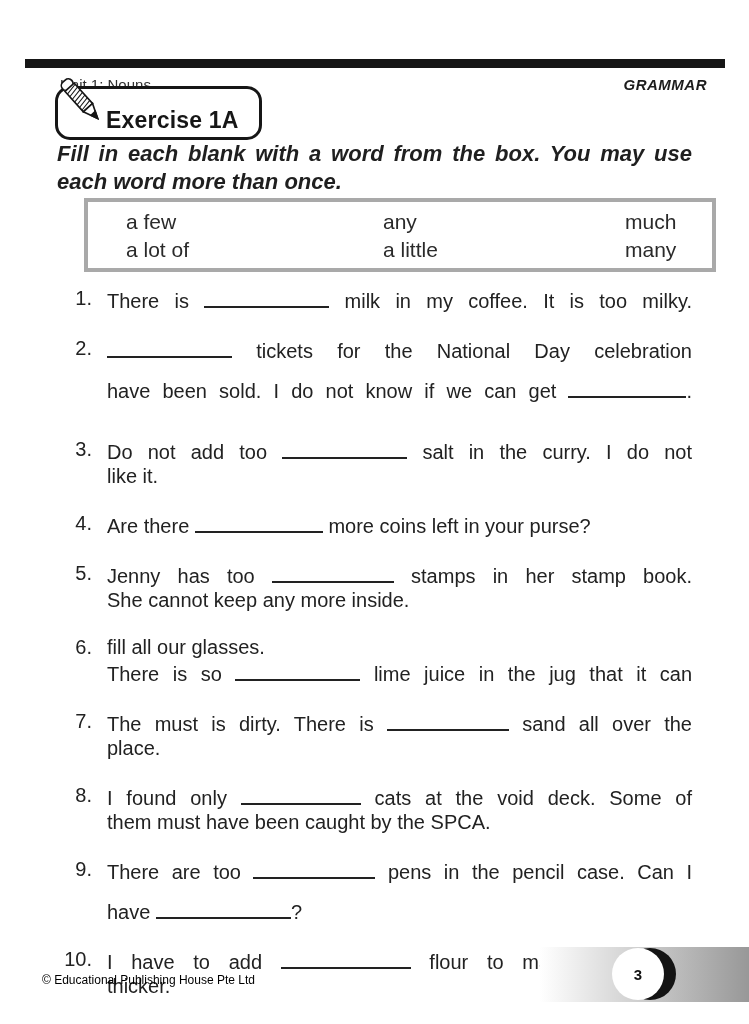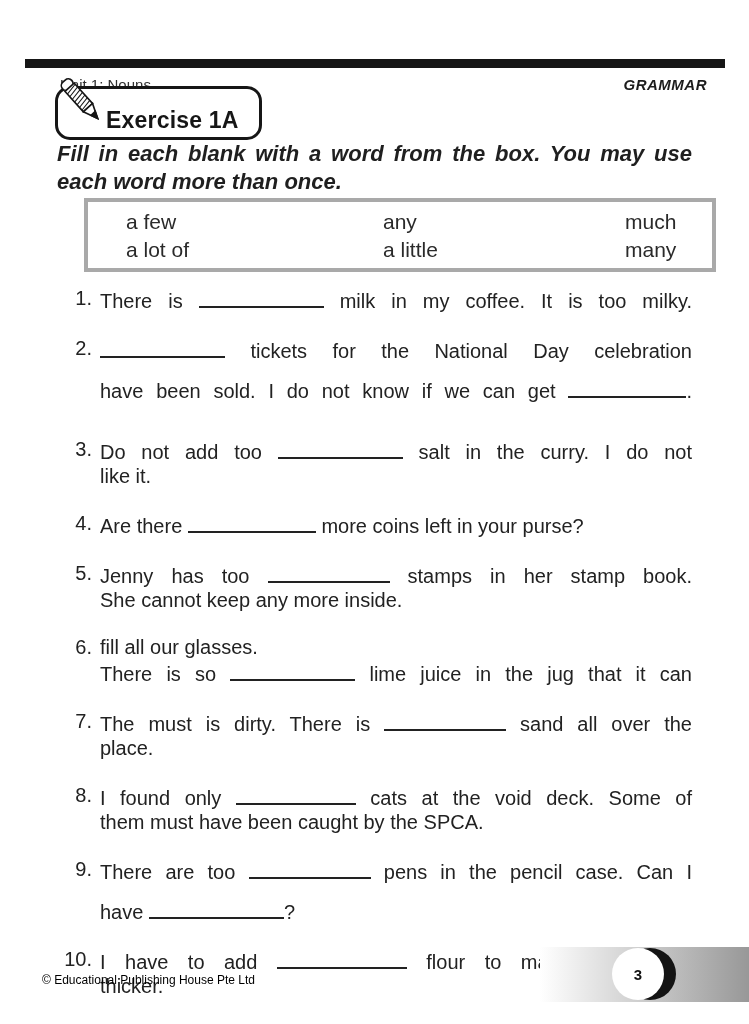--- a/index.html
+++ b/index.html
@@ -25,21 +25,21 @@
   .instruction{position:absolute;top:140px;left:57px;width:635px;font-size:22px;font-weight:700;font-style:italic;line-height:28px;color:#1f1f1f;}
   .instruction .iline1{text-align:justify;text-align-last:justify;}
   
   .word-box{position:absolute;top:198px;left:60px;width:632px;height:74px;border:4.5px solid #a9a9a9;background:#fff;box-sizing:border-box;margin-left:24px;}
   .wb-col{position:absolute;top:6px;font-size:21px;line-height:28px;color:#2a2a2a;}
   .wb-col.c1{left:38px;} .wb-col.c2{left:295px;} .wb-col.c3{left:537px;}
   
   .items{position:absolute;top:286px;left:60px;width:632px;}
   .item{display:flex;margin-bottom:23px;font-size:20px;line-height:24px;color:#222;}
   .num{width:32px;flex:0 0 32px;text-align:right;padding-right:8px;}
-  .body{flex:1;min-width:0;}
+  .body{flex:1;min-width:0;margin-left:7px;}
   .line.just{text-align:justify;text-align-last:justify;}
   .line.loose{margin-top:13px;}
   .blank{display:inline-block;border-bottom:2.5px solid #222;height:1em;vertical-align:baseline;}
   
   .footer-copy{position:absolute;left:42px;top:973px;font-size:12px;color:#000000;}
   .page-band{position:absolute;top:947px;left:540px;right:0;height:55px;background:linear-gradient(to right,#ffffff,#989898);}
   .crescent{position:absolute;top:1px;left:84px;width:52px;height:52px;border-radius:50%;background:#141414;}
   .page-circle{position:absolute;top:1px;left:72px;width:52px;height:52px;border-radius:50%;background:#ffffff;display:flex;align-items:center;justify-content:center;}
   .page-num{font-size:15px;font-weight:700;color:#111;}
 </style>

